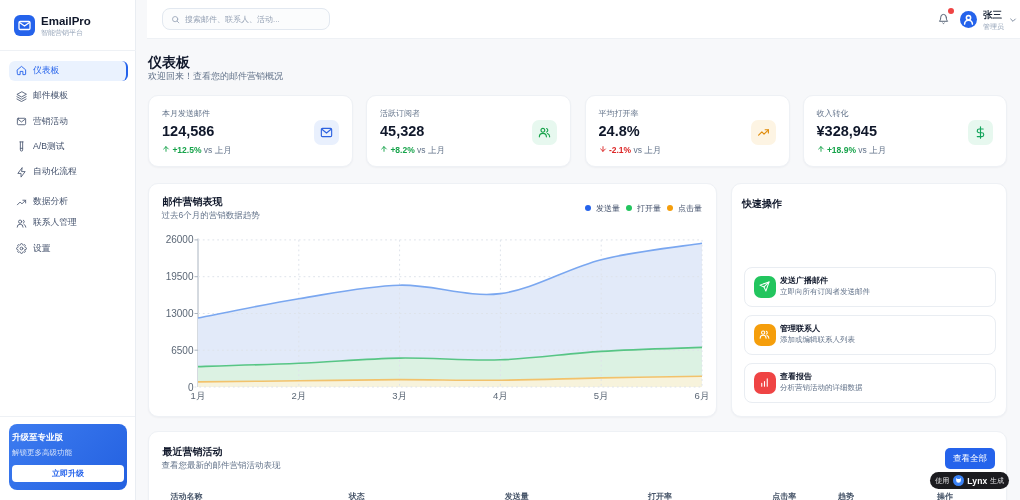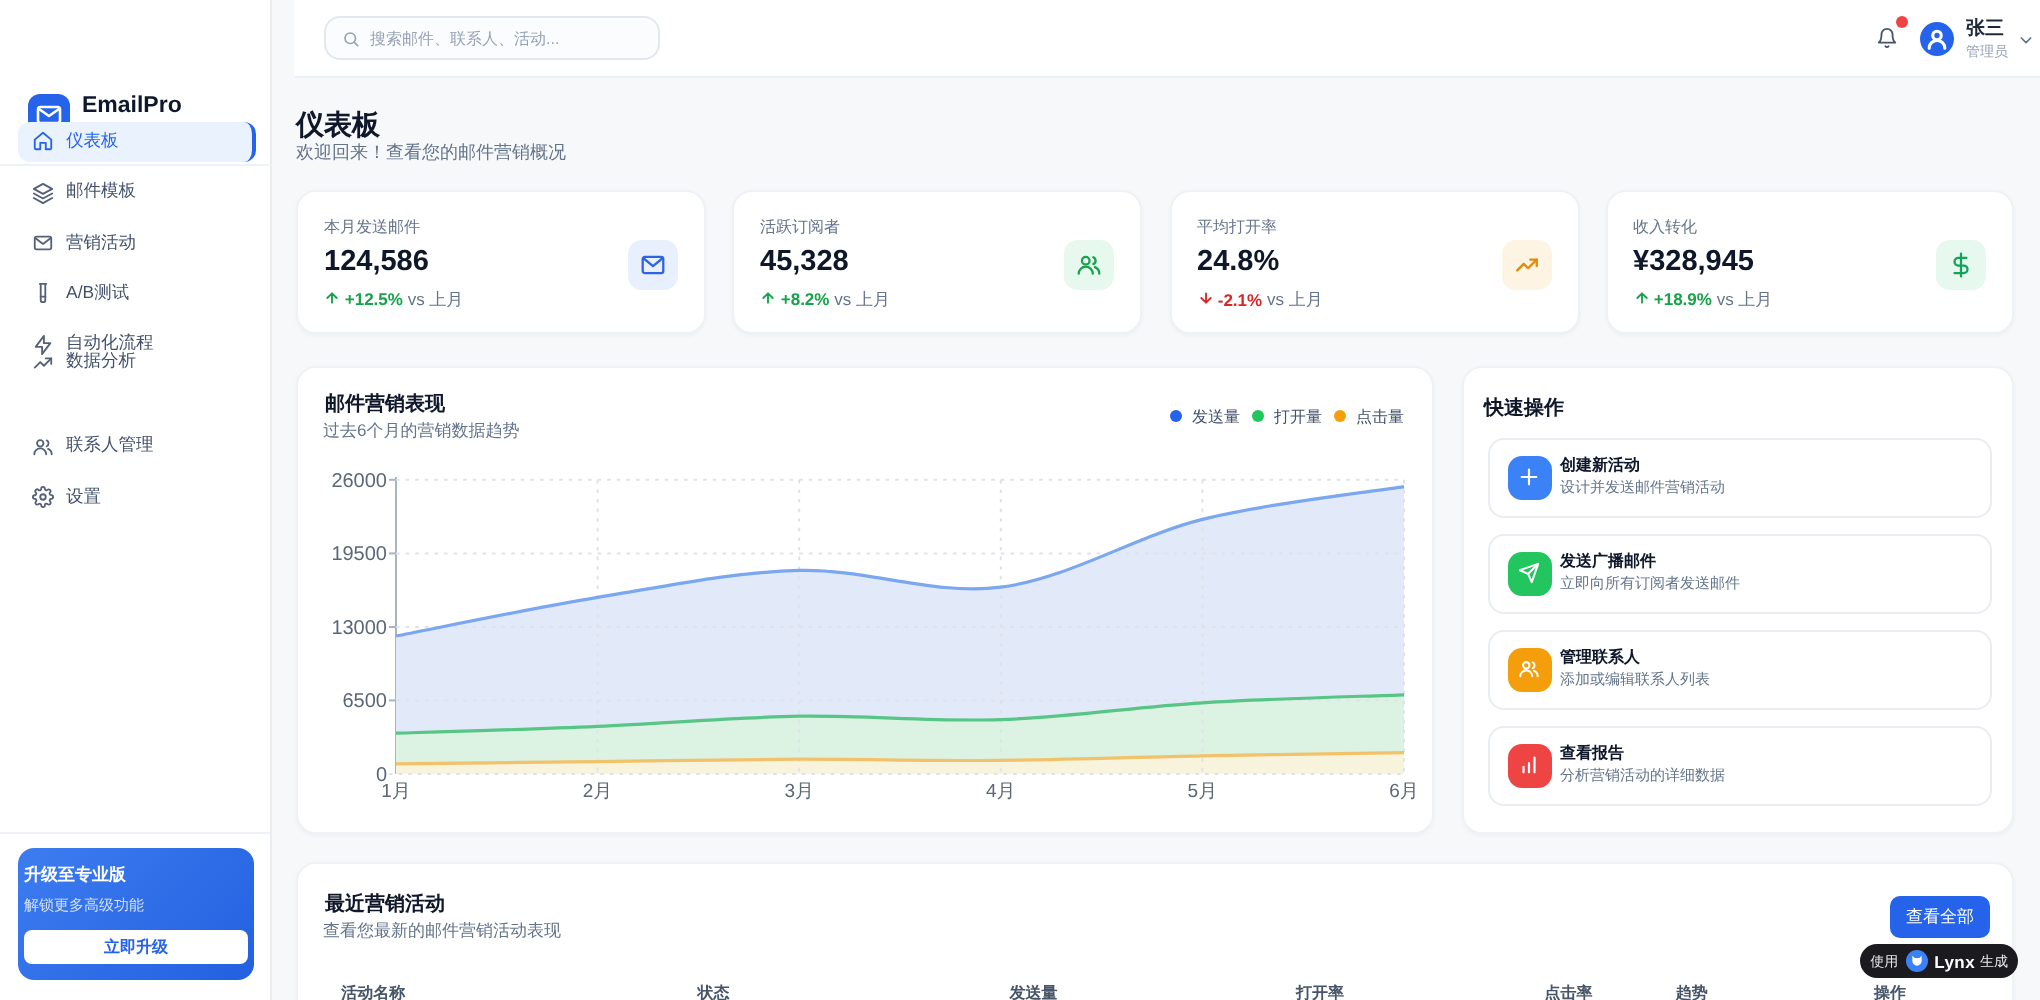--- a/index.html
+++ b/index.html
@@ -1,19 +1,19 @@
 <!DOCTYPE html>
 <html lang="zh"><head>
 <meta charset="utf-8">
 <style>
 * { margin:0; padding:0; box-sizing:border-box; }
 html,body { width:1020px; height:500px; overflow:hidden; font-family:"Liberation Sans",sans-serif; background:#f7f8fa; color:#0f172a; }
 
 #sidebar { position:absolute; left:0; top:0; width:136px; height:500px; background:#fff; border-right:1px solid #e9edf2; }
-#logo { position:absolute; left:0; top:0; width:136px; height:51px; border-bottom:1px solid #eef1f5;margin-top:32px; }
+#logo { position:absolute; left:0; top:0; width:136px; height:51px; border-bottom:1px solid #eef1f5; }
 #logo .sq { position:absolute; left:14px; top:15px; width:21px; height:21px; border-radius:6px; background:#2563eb; }
 #logo .nm { position:absolute; left:41px; top:15px; font-size:11.5px; font-weight:bold; color:#0f172a; }
 #logo .sub { position:absolute; left:41px; top:28px; font-size:7px; color:#94a3b8; }
 .mi { position:absolute; left:9px; width:119px; height:20px; border-radius:6px; display:flex; align-items:center; color:#42506b; font-size:8.75px; font-weight:500; }
 .mi svg { margin-left:7px; margin-right:6px; flex:0 0 auto; }
 .mi.act { background:#eaf2fe; color:#2563eb; border-right:2.5px solid #2563eb; }
 #upgline { position:absolute; left:0; top:416px; width:135px; border-top:1px solid #eef1f5; }
 #upg { position:absolute; left:9px; top:424px; width:118px; height:66px; border-radius:8px; background:linear-gradient(135deg,#3d7cf0,#2360e0); padding:8px 3px; }
 #upg .t1 { color:#fff; font-size:8.5px; font-weight:bold; }
 #upg .t2 { color:rgba(255,255,255,.78); font-size:7.5px; margin-top:4px; }
@@ -95,21 +95,21 @@
   <div class="mi" style="top:136.9px">
     <svg width="11" height="11" viewBox="0 0 24 24" fill="none" stroke="#556179" stroke-width="2" stroke-linecap="round" stroke-linejoin="round">
         <path d="M14.5 2v17.5a2.5 2.5 0 0 1-5 0V2"></path>
         <path d="M8.5 2h7"></path>
         <path d="M14.5 16h-5"></path>
       </svg>A/B测试</div>
   <div class="mi" style="top:162.3px">
     <svg width="11" height="11" viewBox="0 0 24 24" fill="none" stroke="#556179" stroke-width="2" stroke-linecap="round" stroke-linejoin="round">
         <path d="M13 2 L4 14 h7 L11 22 L20 10 h-7 Z"></path>
       </svg>自动化流程</div>
-  <div class="mi" style="top:171px">
+  <div class="mi" style="top:192px">
     <svg width="11" height="11" viewBox="0 0 24 24" fill="none" stroke="#556179" stroke-width="2" stroke-linecap="round" stroke-linejoin="round">
         <path d="M3 17 L9 11 L13 15 L21 7"></path>
         <path d="M15 7 h6 v6"></path>
       </svg>数据分析</div>
   <div class="mi" style="top:213.1px">
     <svg width="11" height="11" viewBox="0 0 24 24" fill="none" stroke="#556179" stroke-width="2" stroke-linecap="round" stroke-linejoin="round">
         <circle cx="9" cy="8" r="3.5"></circle>
         <path d="M2.5 20 a6.5 6.5 0 0 1 13 0"></path>
         <path d="M16 4.8 a3.5 3.5 0 0 1 0 6.4 M17.5 14 a6.5 6.5 0 0 1 4 6"></path>
       </svg>联系人管理</div>
@@ -253,31 +253,20 @@
       <text x="250.6" y="214.5">3月</text>
       <text x="351.4" y="214.5">4月</text>
       <text x="452.2" y="214.5">5月</text>
       <text x="553" y="214.5">6月</text>
     </g>
   </svg>
 </div>
 
 <div class="card" id="qa">
   <div class="t">快速操作</div>
-  <div class="qi" style="top:34.5px">
-    <div class="ic" style="background:#3b82f6">
-        <svg width="11" height="11" viewBox="0 0 24 24" fill="none" stroke="#fff" stroke-width="2.4" stroke-linecap="round">
-          <path d="M12 4 v16 M4 12 h16"></path>
-        </svg>
-      </div>
-    <div class="tx">
-        <div class="a">创建新活动</div>
-        <div class="b">设计并发送邮件营销活动</div>
-      </div>
-  </div>
   <div class="qi" style="top:82.5px">
     <div class="ic" style="background:#22c55e">
         <svg width="11" height="11" viewBox="0 0 24 24" fill="none" stroke="#fff" stroke-width="2.2" stroke-linecap="round" stroke-linejoin="round">
           <path d="M22 2 L11 13"></path>
           <path d="M22 2 L15 22 L11 13 L2 9 Z"></path>
         </svg>
       </div>
     <div class="tx">
         <div class="a">发送广播邮件</div>
         <div class="b">立即向所有订阅者发送邮件</div>

